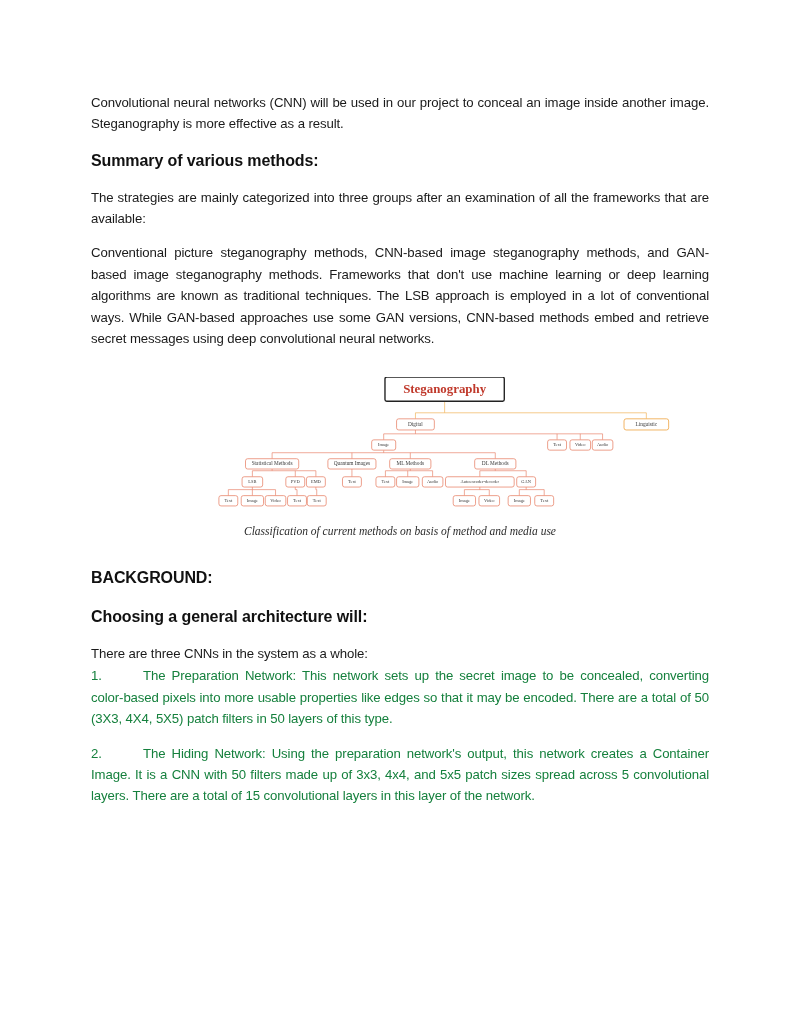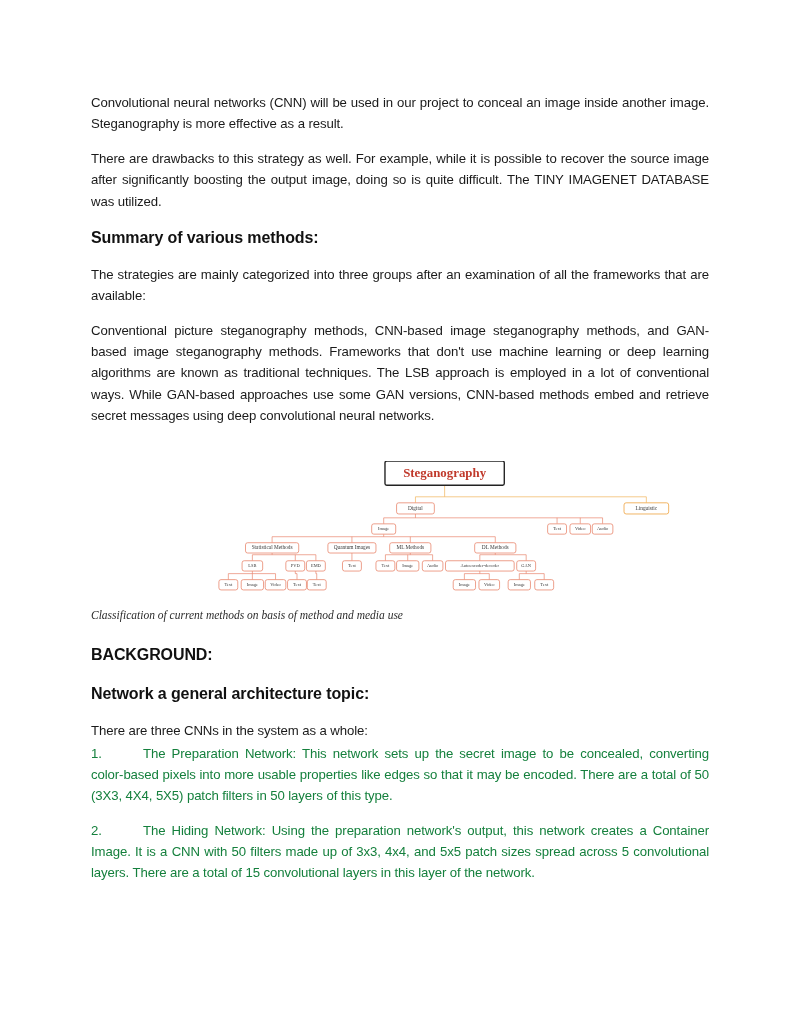--- a/index.html
+++ b/index.html
@@ -45,28 +45,28 @@
   .numbered {
     margin: 0 0 13px 0;
     font-size: 13.2px;
     line-height: 1.62;
     text-align: justify;
     color: #15803d;
     letter-spacing: -0.1px;
   }
   .num-label { display: inline-block; width: 52px; }
   .figure-wrap {
-    margin: 35px 0 6px 0;
+    margin: 28px 0 6px 0;
     width: 100%;
     display: flex;
     justify-content: center;
   }
   .figure-caption {
-    margin: 6px 0 21px 0;
-    text-align: left;
+    margin: 6px 0 28px 0;
+    text-align: center;
     font-family: "Liberation Serif", serif;
     font-style: italic;
     font-size: 11.5px;
     color: #2b2b2b;
   }
   svg.tree { display: block; }
   svg.tree .node-box {
     fill: #ffffff;
     stroke: #e8836a;
     stroke-width: 0.9;
@@ -102,21 +102,20 @@
   }
   svg.tree .link.amber { stroke: #f0b357; }
 </style>
 </head>
 <body>
 
 <div class="page">
 
   <p class="body-text">Convolutional neural networks (CNN) will be used in our project to conceal an image inside another image. Steganography is more effective as a result.</p>
 
-  <p class="body-text">There are drawbacks to this strategy as well. For example, while it is possible to recover the source image after significantly boosting the output image, doing so is quite difficult. The TINY IMAGENET DATABASE was utilized.</p>
 
   <p class="heading">Summary of various methods:</p>
 
   <p class="body-text">The strategies are mainly categorized into three groups after an examination of all the frameworks that are available:</p>
 
   <p class="body-text">Conventional picture steganography methods, CNN-based image steganography methods, and GAN-based image steganography methods. Frameworks that don't use machine learning or deep learning algorithms are known as traditional techniques. The LSB approach is employed in a lot of conventional ways. While GAN-based approaches use some GAN versions, CNN-based methods embed and retrieve secret messages using deep convolutional neural networks.</p>
 
   <div class="figure-wrap">
     <svg class="tree" id="tree-svg" width="620" height="142" viewBox="0 0 720 165" preserveAspectRatio="xMidYMid meet">
         <g>
@@ -290,21 +289,21 @@
             <text class="node-label" x="528" y="144.3">Text</text>
           </g>
         </g>
       </svg>
   </div>
 
   <div class="figure-caption">Classification of current methods on basis of method and media use</div>
 
   <p class="heading">BACKGROUND:</p>
 
-  <p class="heading">Network a general architecture topic:</p>
+  <p class="heading">Choosing a general architecture will:</p>
 
   <p class="body-text tight">There are three CNNs in the system as a whole:</p>
 
   <div class="numbered">
     <span class="num-label">1.</span><span>The Preparation Network: This network sets up the secret image to be concealed, converting color-based pixels into more usable properties like edges so that it may be encoded. There are a total of 50 (3X3, 4X4, 5X5) patch filters in 50 layers of this type.</span>
   </div>
 
   <div class="numbered">
     <span class="num-label">2.</span><span>The Hiding Network: Using the preparation network's output, this network creates a Container Image. It is a CNN with 50 filters made up of 3x3, 4x4, and 5x5 patch sizes spread across 5 convolutional layers. There are a total of 15 convolutional layers in this layer of the network.</span>
   </div>

